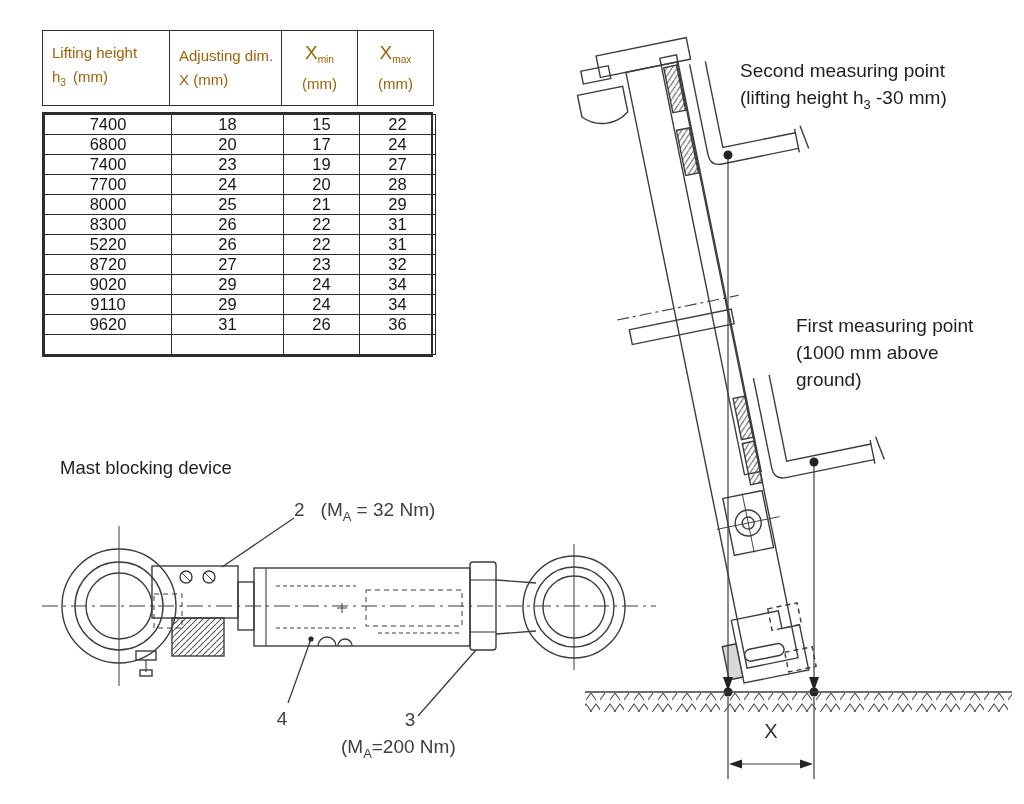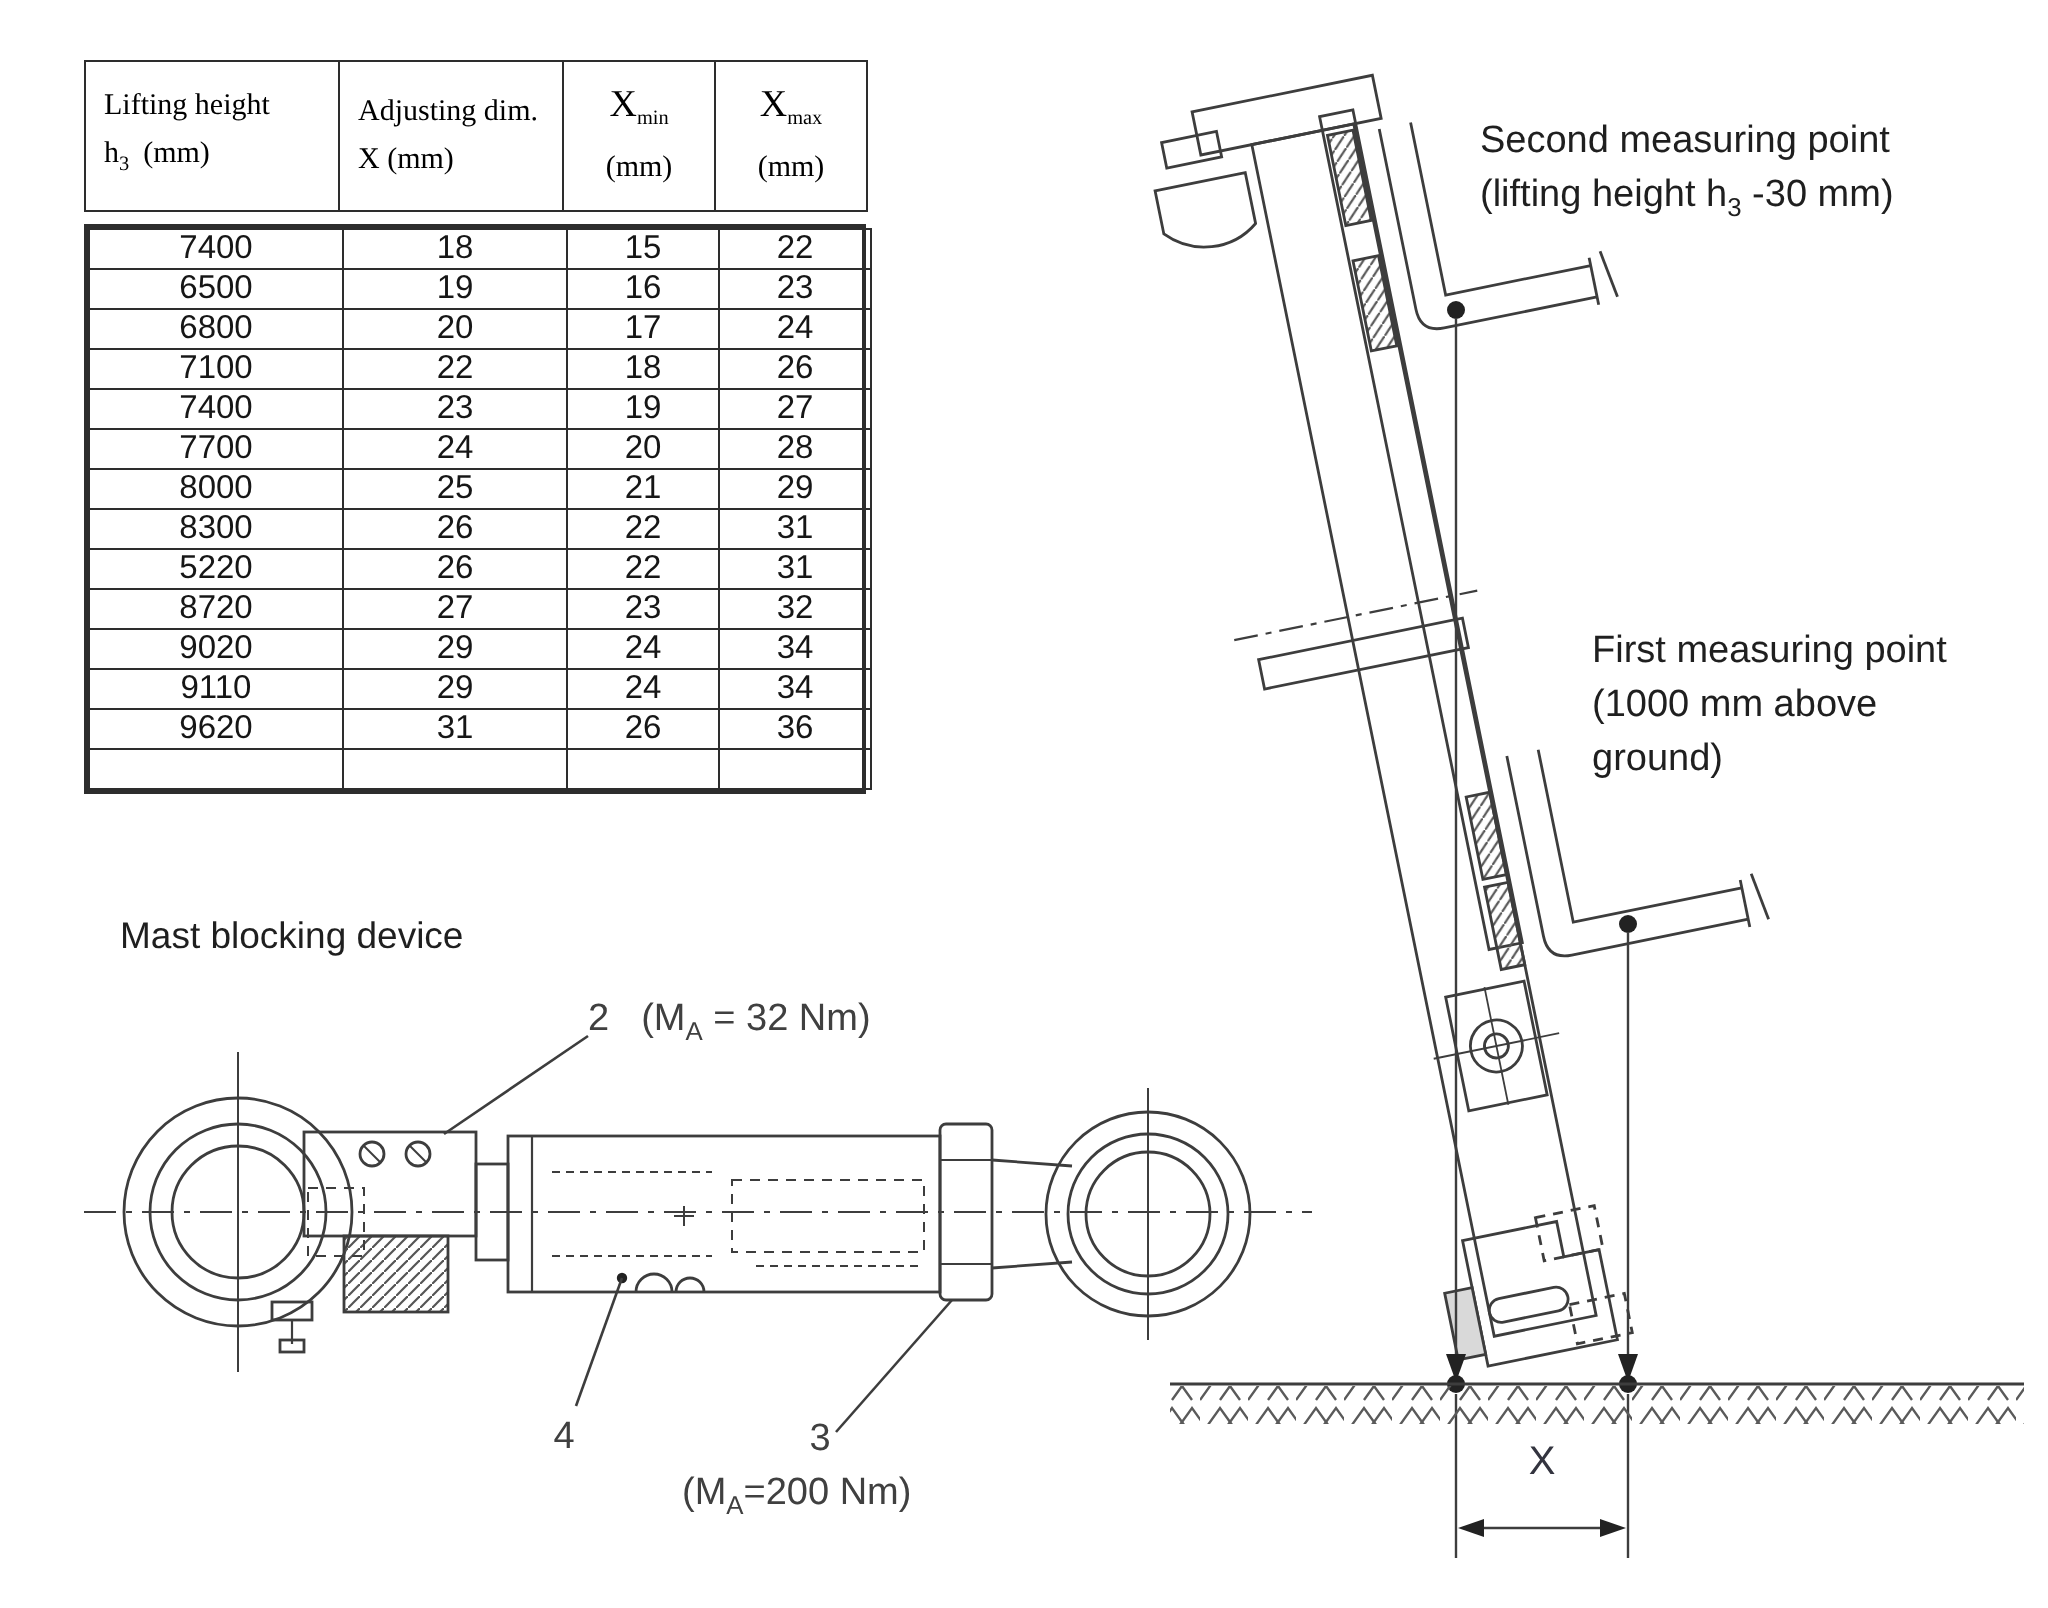--- a/index.html
+++ b/index.html
@@ -8,21 +8,21 @@
     font-family:"Liberation Sans", sans-serif;overflow:hidden;
   }
   .svglayer{position:absolute;left:0;top:0;width:1024px;height:804px;}
   .txt{position:absolute;color:#1f1f1f;font-size:19px;line-height:27px;white-space:nowrap;}
   sub{font-size:68%;}
   
   #spec-table{position:absolute;left:42px;top:30px;width:391px;}
   table{border-collapse:collapse;table-layout:fixed;width:391px;}
   .hdr td{
     border:1.6px solid #2d2d2d;height:74px;vertical-align:middle;
-    font-size:15px;color:#000000;padding:0 2px 0 9px;line-height:24px;font-family:Liberation Serif, serif;
+    font-size:15px;color:#a16207;padding:0 2px 0 9px;line-height:24px;
   }
   .hdr td.cent{text-align:center;padding:0;}
   .xsym{font-size:19px;}
   .unit-gap{margin-left:7px;}
   .bdy{margin-top:0;}
   .bdy-wrap{margin-top:6px;border:2px solid #2d2d2d;}
   .bdy td{
     border:1.4px solid #2d2d2d;height:19px;text-align:center;
     font-size:16.5px;color:#161616;padding:0;line-height:19px;
   }
@@ -200,38 +200,26 @@
           <col style="width:76px">
         </colgroup>
       <tbody>
           <tr>
             <td>7400</td>
             <td>18</td>
             <td>15</td>
             <td>22</td>
           </tr>
           <tr>
-            <td>6500</td>
-            <td>19</td>
-            <td>16</td>
-            <td>23</td>
-          </tr>
-          <tr>
             <td>6800</td>
             <td>20</td>
             <td>17</td>
             <td>24</td>
           </tr>
           <tr>
-            <td>7100</td>
-            <td>22</td>
-            <td>18</td>
-            <td>26</td>
-          </tr>
-          <tr>
             <td>7400</td>
             <td>23</td>
             <td>19</td>
             <td>27</td>
           </tr>
           <tr>
             <td>7700</td>
             <td>24</td>
             <td>20</td>
             <td>28</td>

